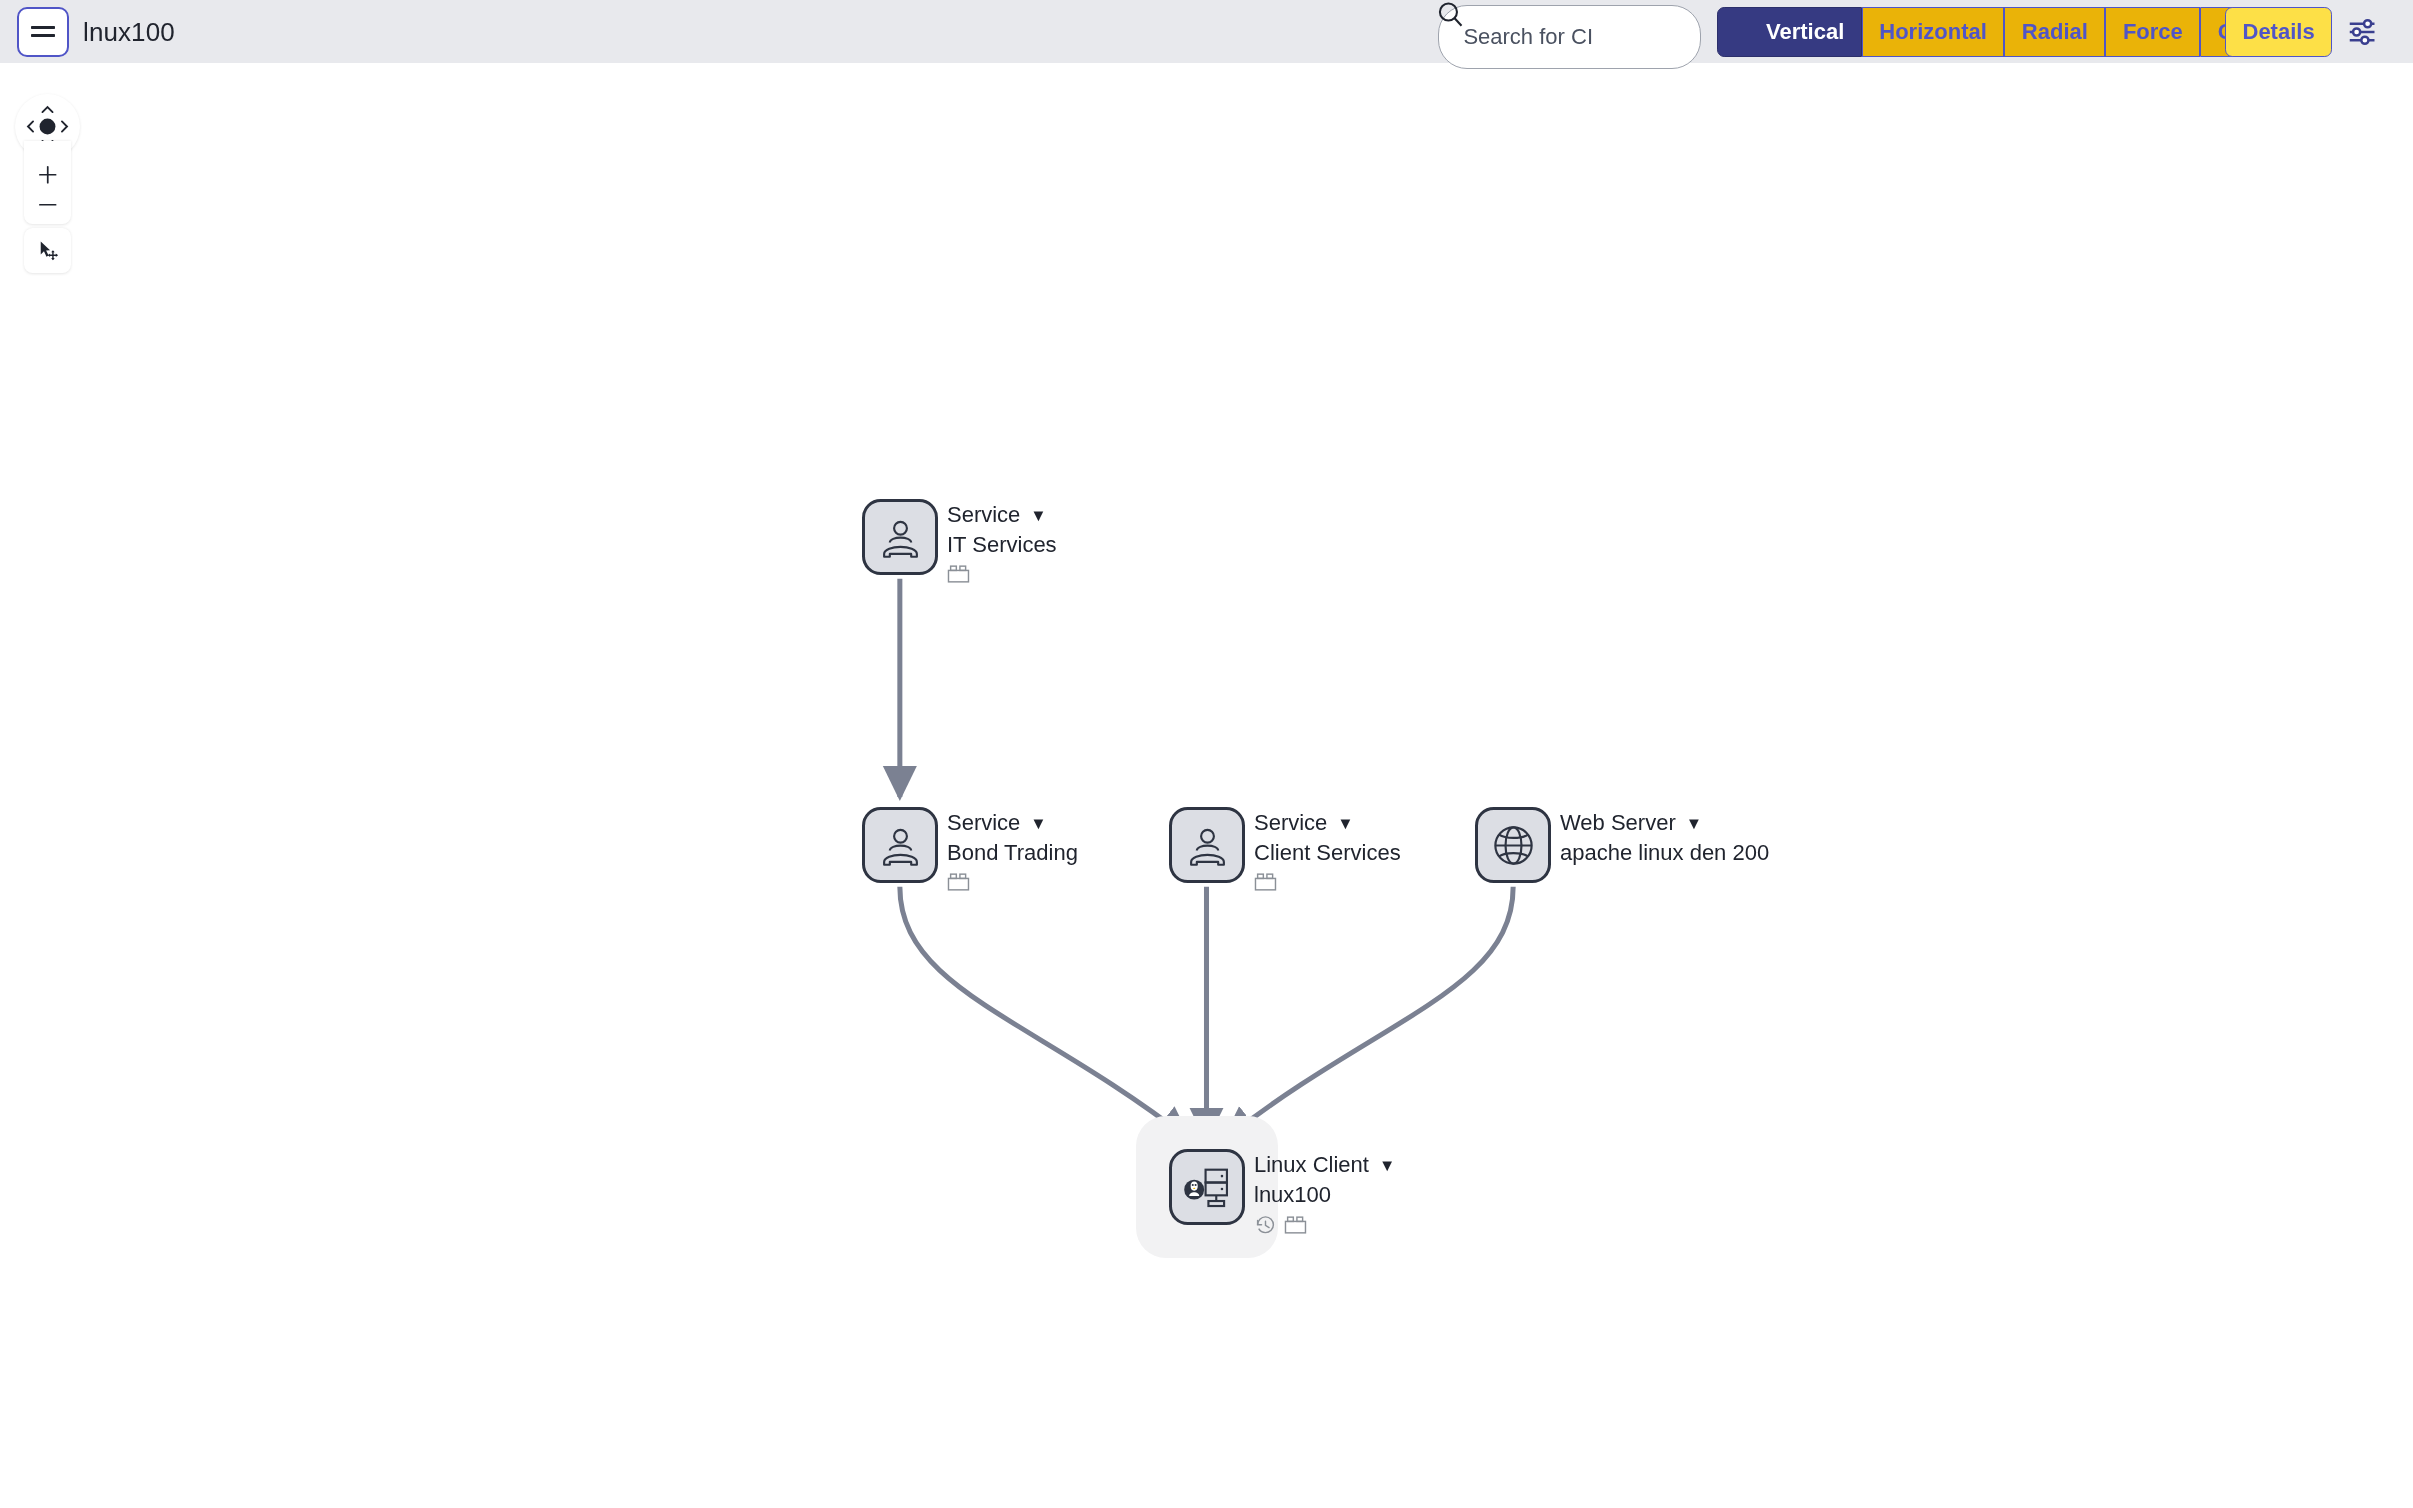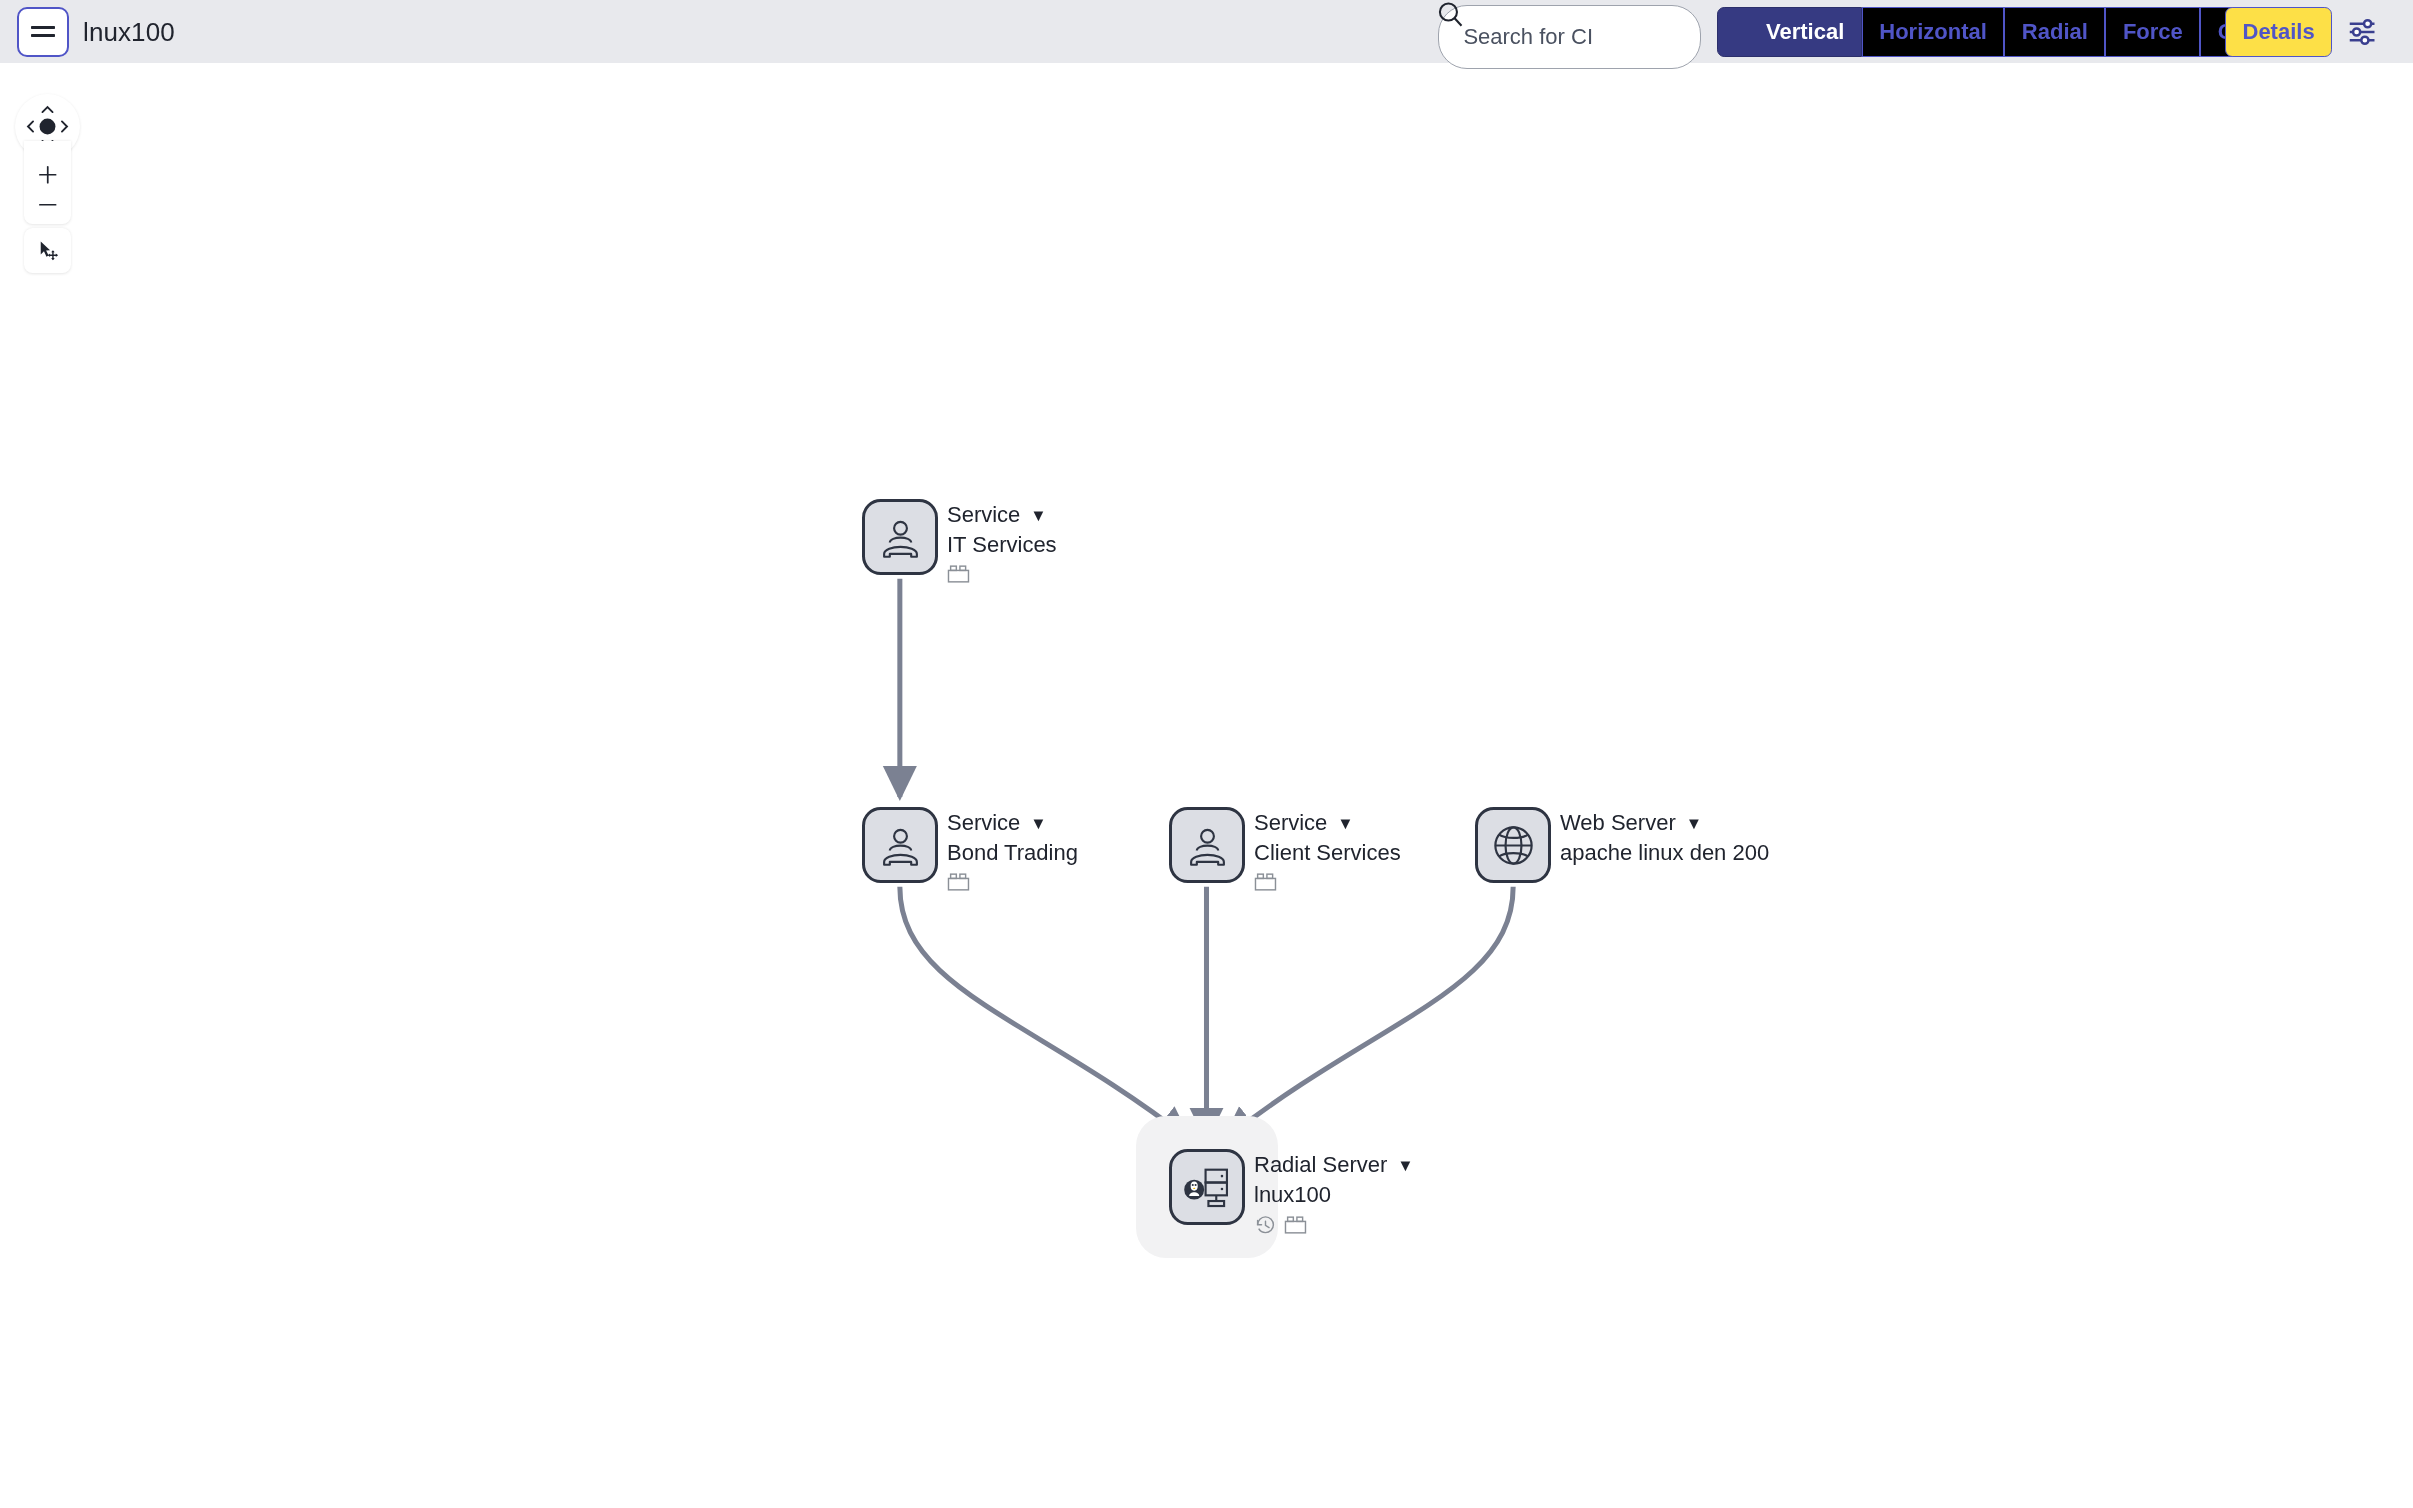--- a/index.html
+++ b/index.html
@@ -54,21 +54,21 @@
   }
 
   
   #layout-group {
     position: absolute; left: 1717px; top: 6.5px;
     display: flex; height: 50px;
   }
   .layout-btn {
     height: 50px;
     padding: 0 16.5px;
-    background: #000000;
+    background: #eab308;
     border: 1.4px solid #5055c7;
     border-left-width: 0.7px; border-right-width: 0.7px;
     color: #5055c7;
     font-size: 22px; font-weight: bold;
     font-family: "Liberation Sans", sans-serif;
     display: flex; align-items: center; justify-content: center;
     cursor: pointer; white-space: nowrap;
   }
   .layout-btn:first-child { border-left-width: 1.4px; border-radius: 7.2px 0 0 7.2px; padding-left: 48px; }
   .layout-btn:last-child  { border-right-width: 1.4px; border-radius: 0 7.2px 7.2px 0; }
@@ -341,21 +341,21 @@
         <circle cx="17" cy="36" r="14" fill="#2e3442"></circle>
         <ellipse cx="17" cy="31" rx="5" ry="6.4" fill="#ffffff"></ellipse>
         <circle cx="15" cy="29.5" r="1.5" fill="#2e3442"></circle>
         <circle cx="19" cy="29.5" r="1.5" fill="#2e3442"></circle>
         <path d="M17 33 L15.2 35 L18.8 35 Z" fill="#f2b705"></path>
         <path d="M10 45 C10 38 24 38 24 45 Z" fill="#ffffff"></path>
       </svg>
     </div>
     <div class="node-label">
       <div class="node-type">
-        <span>Radial Server</span>
+        <span>Linux Client</span>
         <span class="caret">▼</span>
       </div>
       <div class="node-name">lnux100</div>
       <div class="node-badges">
         <svg width="23" height="21.5" viewBox="0 0 32 30" fill="none">
           <path d="M5 15 A11 11 0 1 1 16 26 A11 11 0 0 1 6.5 20.5" stroke="#8b9097" stroke-width="2" fill="none"></path>
           <path d="M5 9 L5 15 L10.5 15" stroke="#8b9097" stroke-width="2" fill="none" stroke-linecap="round"></path>
           <path d="M16 10 L16 16 L21 19" stroke="#8b9097" stroke-width="2" fill="none" stroke-linecap="round"></path>
         </svg>
         <svg width="24.4" height="20" viewBox="0 0 34 28" fill="none">

